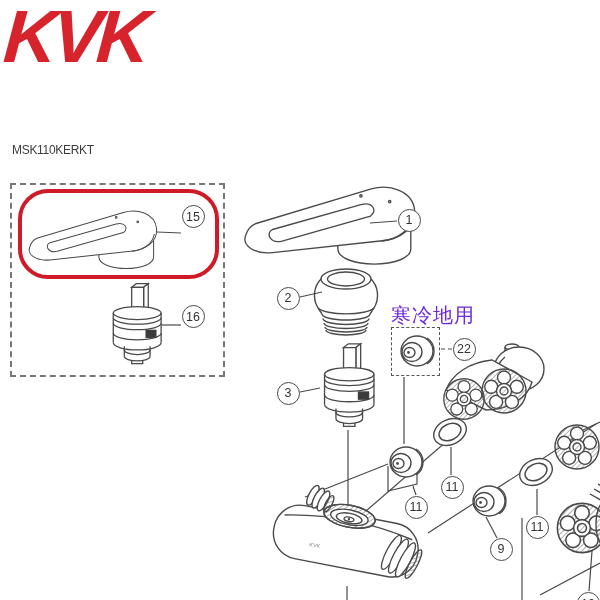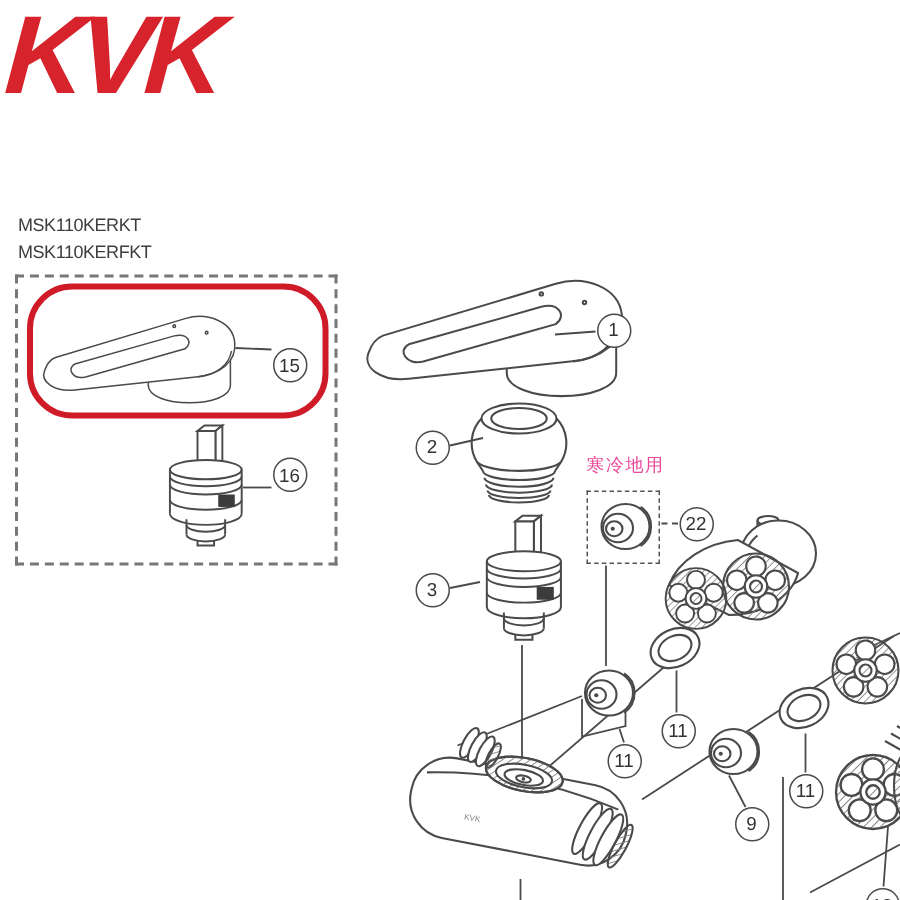--- a/index.html
+++ b/index.html
@@ -9,21 +9,21 @@
   svg text{font-family:"Liberation Sans",sans-serif}
   .logo{position:absolute;left:4px;top:-6px;font-size:74px;font-weight:bold;font-style:italic;
         letter-spacing:-5px;transform:skewX(-4deg);color:#d7232b;white-space:nowrap}
   .models{position:absolute;left:12px;top:141px;font-size:12px;line-height:18px;color:#3d3d3d;
           letter-spacing:-0.3px}
   .dashed-box{position:absolute;border:2px dashed #777}
   .box-main{left:10px;top:183px;width:215px;height:194px}
   .box-cold{left:391px;top:327px;width:49px;height:49px;border-width:1.5px;border-color:#555}
   .highlight{position:absolute;left:18px;top:189px;width:201px;height:90px;
              border:4px solid #cf1b28;border-radius:30px}
-  .cold-label{position:absolute;left:391px;top:302px;font-size:12px;color:#ec4899;letter-spacing:1px}
+  .cold-label{position:absolute;left:391px;top:302px;font-size:20px;color:#6d28d9;letter-spacing:1px}
   .callout{position:absolute;width:23px;height:23px;border:1.4px solid #4a4a4a;border-radius:50%;
            background:#fff;display:flex;align-items:center;justify-content:center;
            font-size:12.5px;color:#333;z-index:5}
 </style>
 </head>
 <body>
 
 <div class="stage">
 
   <svg class="art" width="600" height="600" viewBox="0 0 600 600" stroke="#4a4a4a" stroke-width="1.4" fill="none">
@@ -188,34 +188,33 @@
         <ellipse cx="406" cy="558" rx="5" ry="19" fill="#fff"></ellipse>
         <ellipse cx="415" cy="558" rx="4" ry="16" fill="url(#hatch)"></ellipse>
       </g>
     </g>
   </svg>
 
   <div class="logo">KVK</div>
 
   <div class="models">
     <div>MSK110KERKT</div>
-    <div>MSK110KERFKT</div>
   </div>
 
   <div class="dashed-box box-main"></div>
   <div class="highlight"></div>
 
   <div class="cold-label">寒冷地用</div>
   <div class="dashed-box box-cold"></div>
 
   <div class="callout" style="left:397.5px;top:208.5px">1</div>
   <div class="callout" style="left:276.5px;top:286.5px">2</div>
   <div class="callout" style="left:276.5px;top:381.5px">3</div>
   <div class="callout" style="left:452.5px;top:337.5px">22</div>
   <div class="callout" style="left:404.5px;top:495.5px">11</div>
   <div class="callout" style="left:440.5px;top:475.5px">11</div>
   <div class="callout" style="left:489.5px;top:537.5px">9</div>
   <div class="callout" style="left:525.5px;top:515.5px">11</div>
   <div class="callout" style="left:576.5px;top:592px">12</div>
-  <div class="callout" style="left:181.5px;top:232px">15</div>
+  <div class="callout" style="left:181.5px;top:205px">15</div>
   <div class="callout" style="left:181.5px;top:305px">16</div>
 
 </div>
 
 </body></html>

